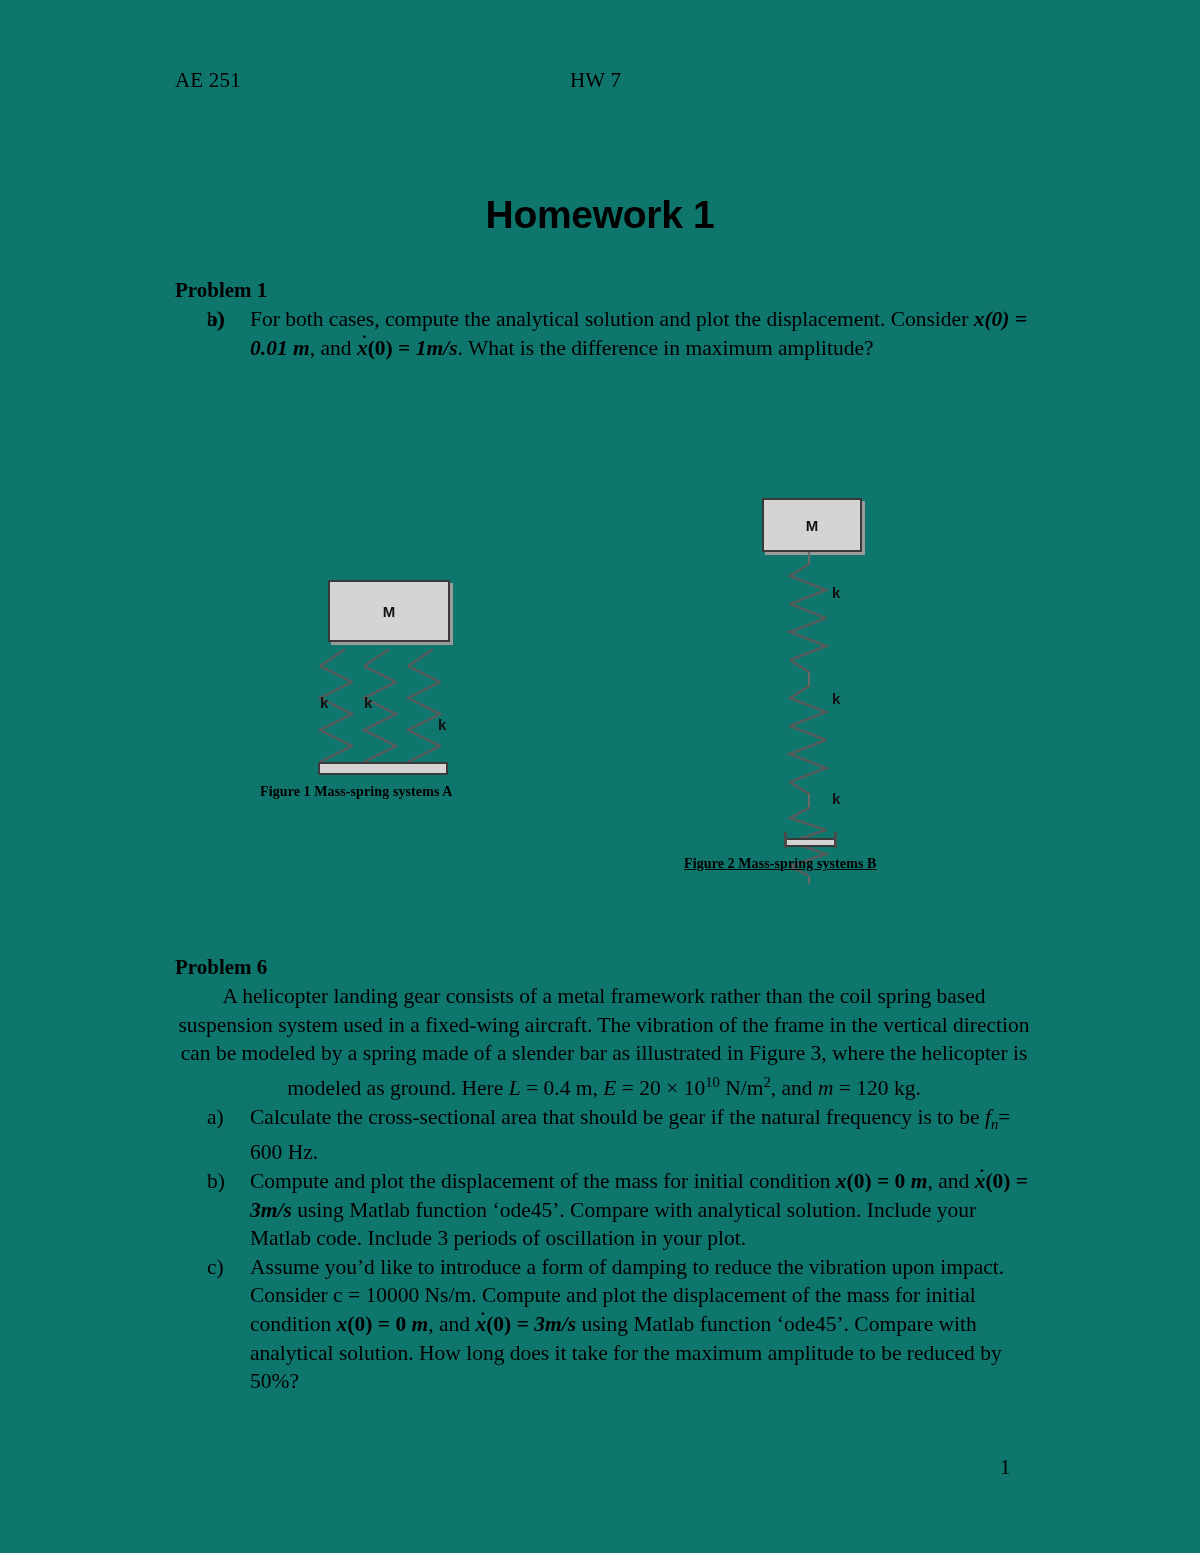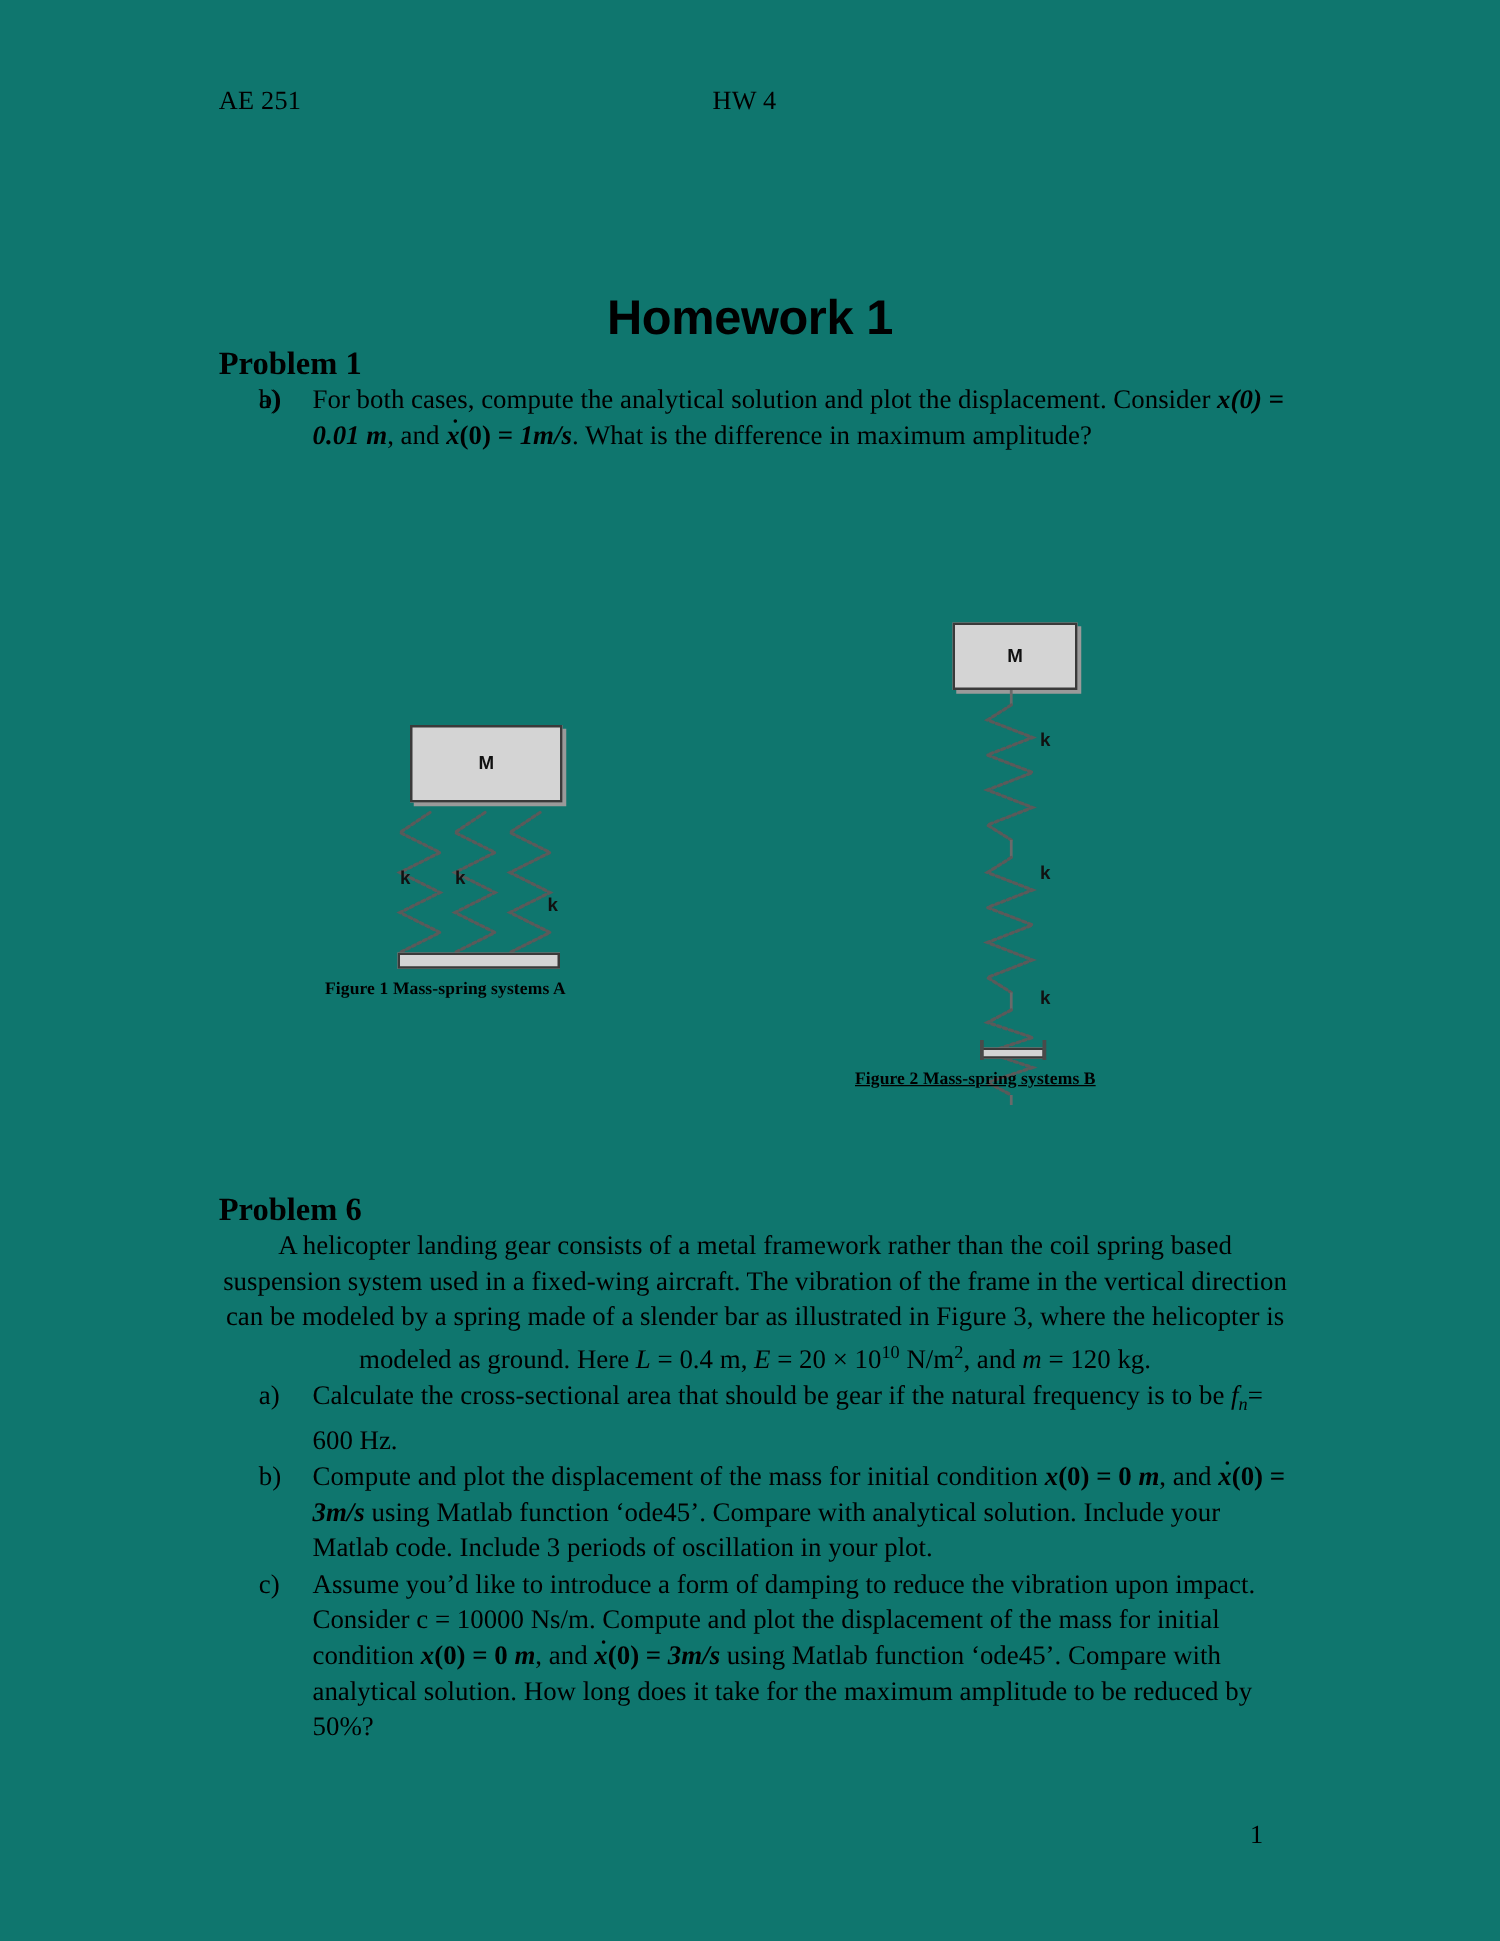--- a/index.html
+++ b/index.html
@@ -35,32 +35,31 @@
   .doc-title {
     position: absolute;
     top: 193px;
     left: 0;
     width: 1200px;
     text-align: center;
     font-family: "Liberation Sans", sans-serif;
     font-weight: bold;
     font-size: 39px;
     letter-spacing: -0.3px;
-    margin-top: 40px;
   }
 
   
   .body-col {
     position: absolute;
     left: 175px;
     width: 858px;
   }
   .prob-head {
     font-weight: bold;
-    font-size: 26px;
+    font-size: 21px;
     line-height: 29px;
   }
   .para {
     font-size: 21.5px;
     line-height: 28.6px;
     text-align: center;
   }
 
   
   ol.alpha {
@@ -156,21 +155,21 @@
     font-size: 21px;
   }
 </style>
 </head>
 <body>
 
 <div class="page">
 
   <div class="run-head">
     <span class="left">AE 251</span>
-    <span class="center">HW 4</span>
+    <span class="center">HW 7</span>
   </div>
 
   <div class="doc-title">Homework 1</div>
 
   <div class="body-col" style="top:276px;">
     <div class="prob-head">Problem 1</div>
     <ol class="alpha">
       <li>
         <span class="marker">a)</span>
       </li>

